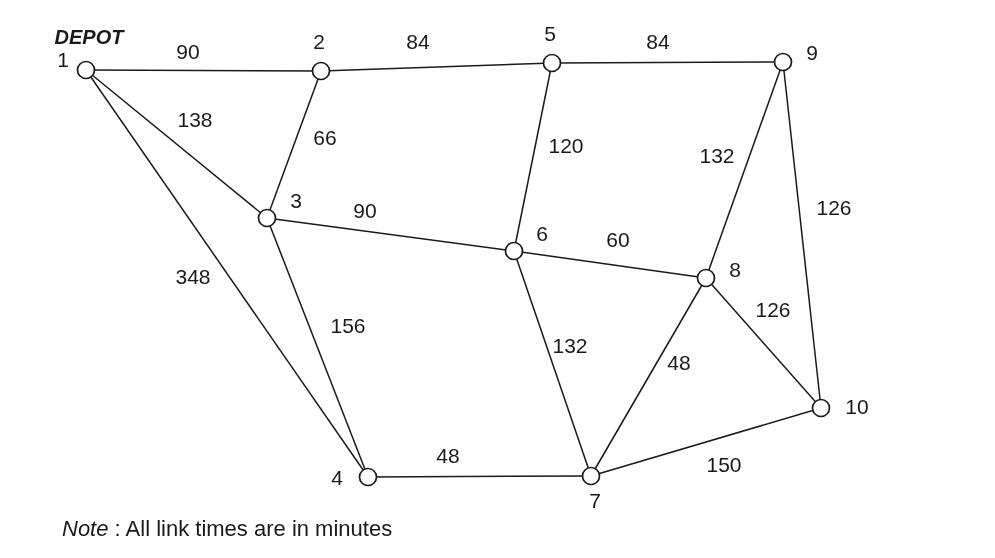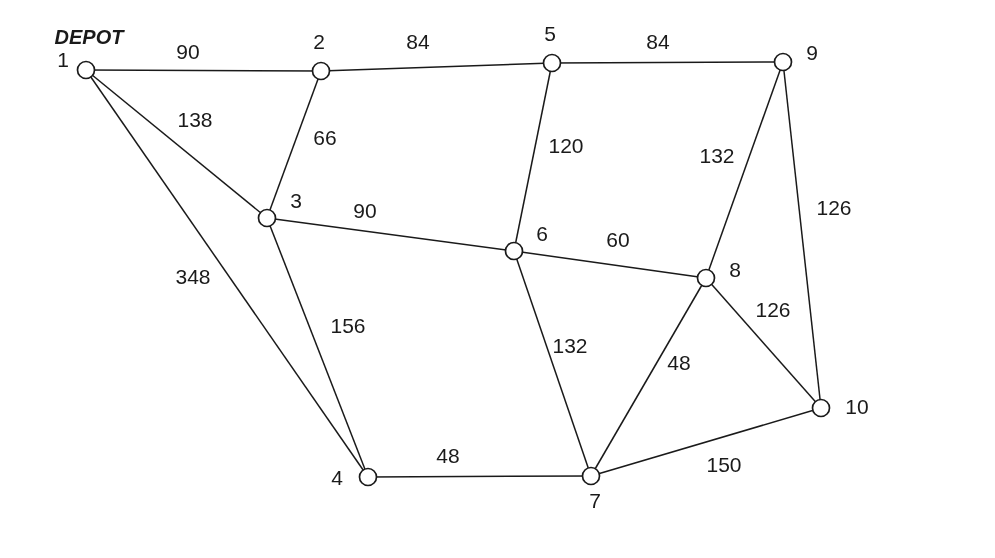--- a/index.html
+++ b/index.html
@@ -101,13 +101,14 @@
       <text x="296" y="200" dominant-baseline="central">3</text>
       <text x="337" y="477" dominant-baseline="central">4</text>
       <text x="550" y="33" dominant-baseline="central">5</text>
       <text x="542" y="233" dominant-baseline="central">6</text>
       <text x="595" y="500" dominant-baseline="central">7</text>
       <text x="735" y="269" dominant-baseline="central">8</text>
       <text x="812" y="52" dominant-baseline="central">9</text>
       <text x="857" y="406" dominant-baseline="central">10</text>
       <text x="89" y="44" fill="#bb1e22" class="depot">DEPOT</text>
     </svg>
+  <div class="note"><span class="note-word">Note</span><span> : All link times are in minutes</span></div>
 </div>
 
 </body></html>

